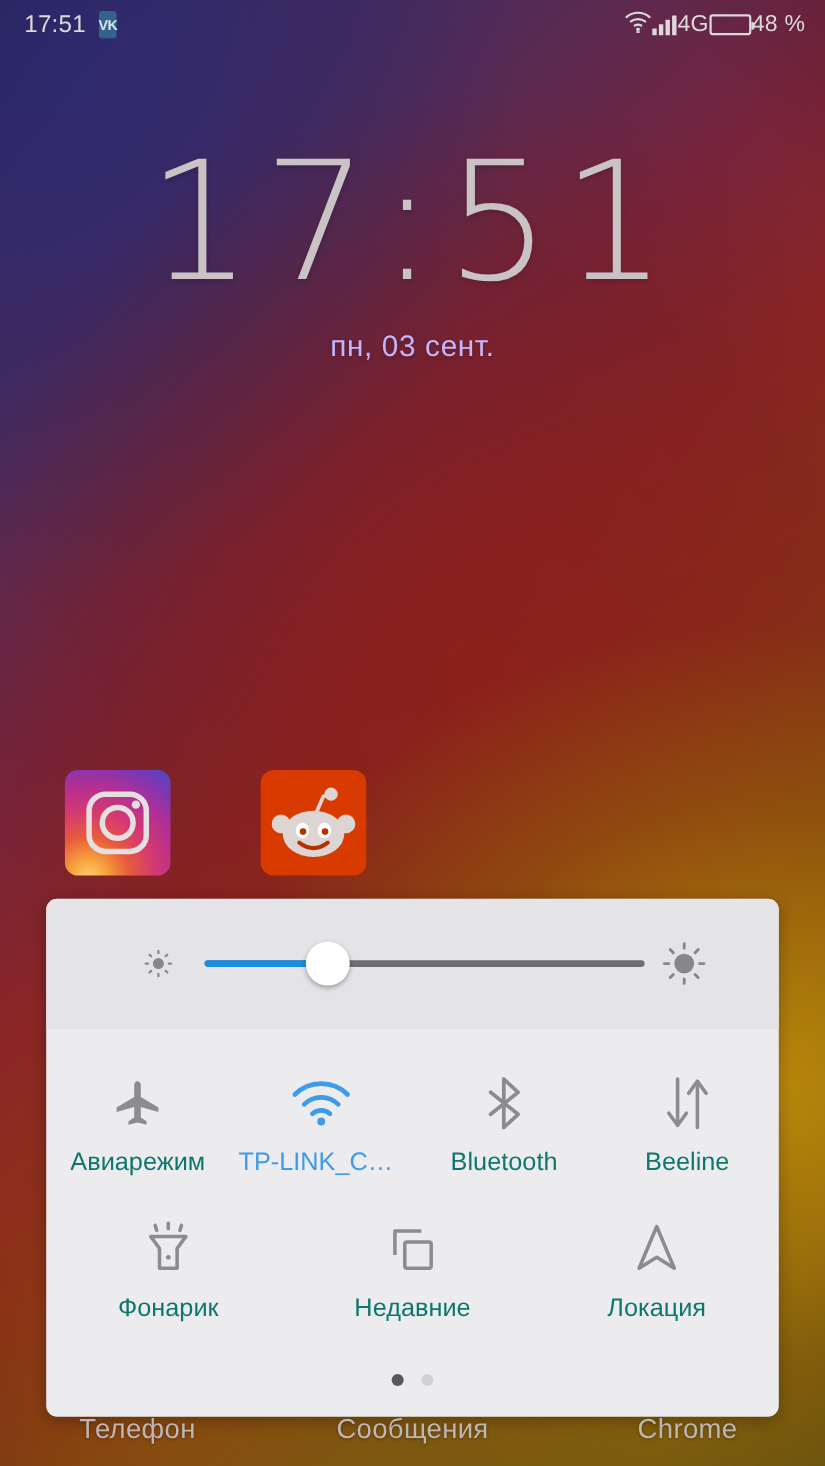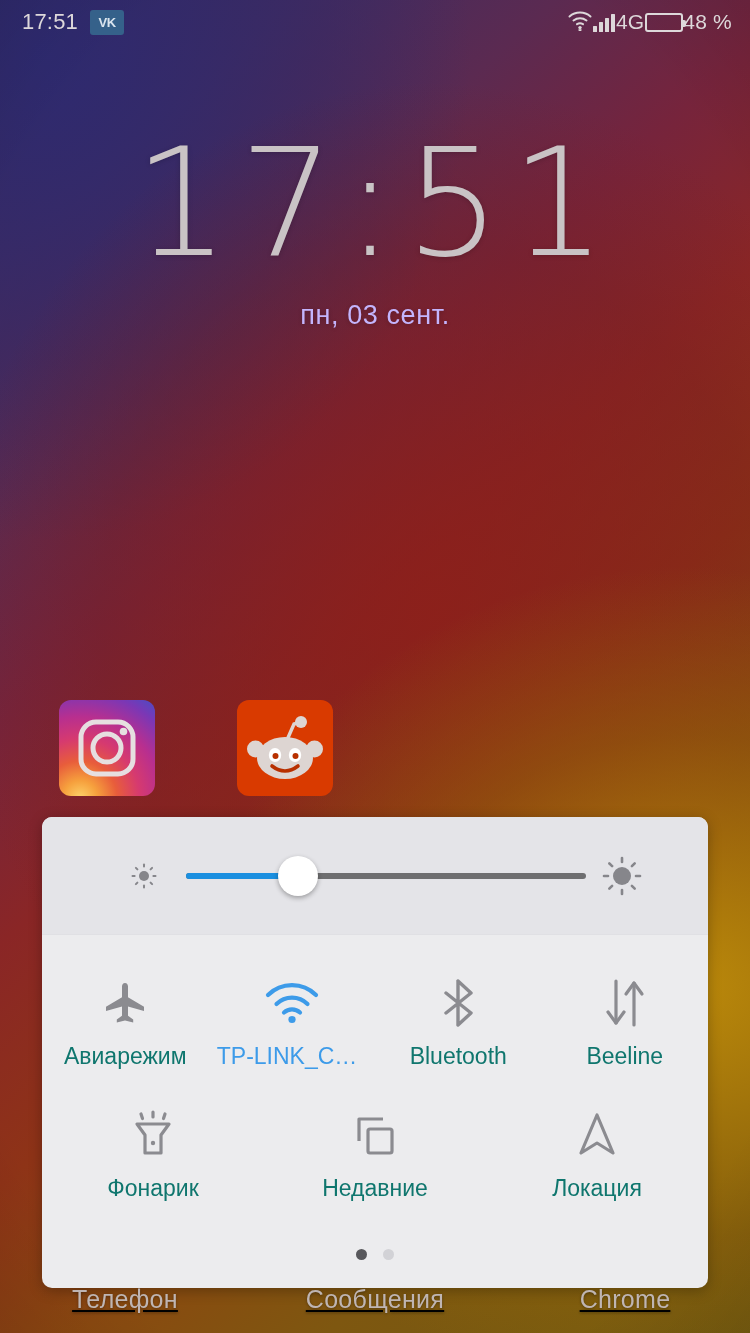--- a/index.html
+++ b/index.html
@@ -40,21 +40,21 @@
   #statusbar {
     position:absolute; top:0; left:0; right:0; height:44px;
     display:flex; align-items:center; justify-content:space-between;
     padding:0 18px 0 22px;
     color:#dcd7d9; font-size:21px; letter-spacing:0.2px;
   }
   .sb-left { display:flex; align-items:center; gap:12px; }
   .sb-right { display:flex; align-items:center; gap:0; }
   #sb-clock { font-size:22px; color:#ddd8da; }
   #vk-badge {
-    width:34px; height:25px; border-radius:3px;
+    width:16px; height:25px; border-radius:3px;
     background:#35618a;
     display:flex; align-items:center; justify-content:center;
     font-size:13px; font-weight:bold; color:#d9e4ee; letter-spacing:-0.5px;
   }
   #net-label { font-size:21px; color:#ddd8da; margin:0 1px; }
   #battery-pct { font-size:21px; color:#ddd8da; }
 
   
   .bars { display:flex; align-items:flex-end; gap:2px; height:19px; }
   .bars i { display:block; width:4px; background:#ddd8da; border-radius:0.5px; }
@@ -150,21 +150,21 @@
   #qs-dots {
     position:absolute; left:0; right:0; bottom:28px;
     display:flex; justify-content:center; gap:16px;
   }
   #qs-dots span { width:11px; height:11px; border-radius:50%; background:#d2d2d6; }
   #qs-dots span.on { background:#58585c; }
 
   
   #dock {
     position:absolute; left:0; right:0; bottom:0; height:54px;
-    display:flex; align-items:flex-start; padding-top:6px;text-decoration:underline;
+    display:flex; align-items:flex-start; padding-top:6px;
   }
   .dock-item { flex:1; text-align:center; }
   .dock-label {
     font-size:25px; color:#bfb5b3; letter-spacing:0.3px;
     text-shadow:0 1px 3px rgba(0,0,0,0.35);
   }
 </style>
 </head>
 <body>
 

